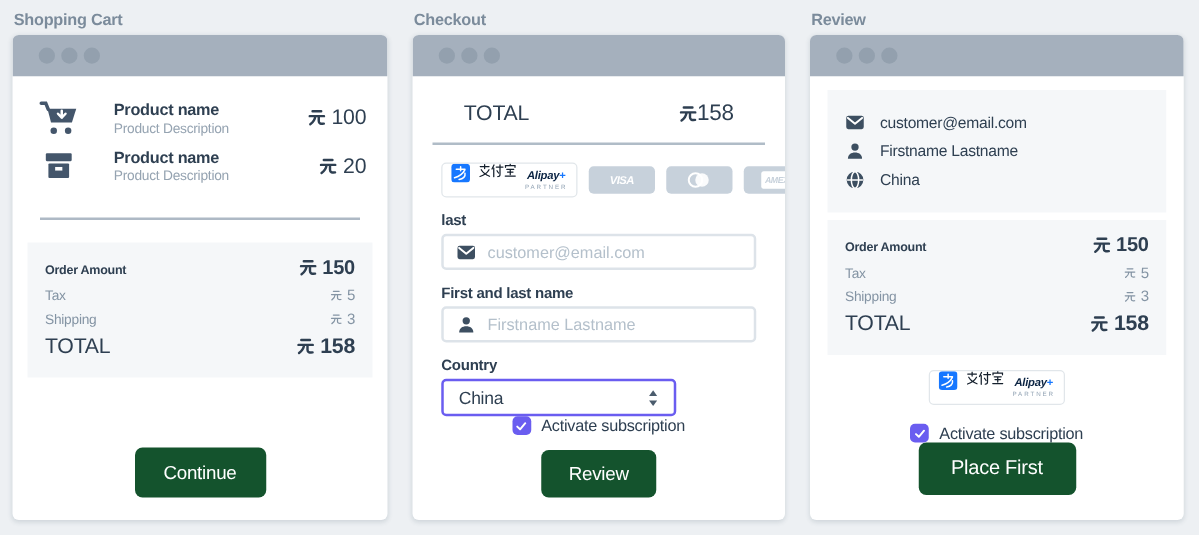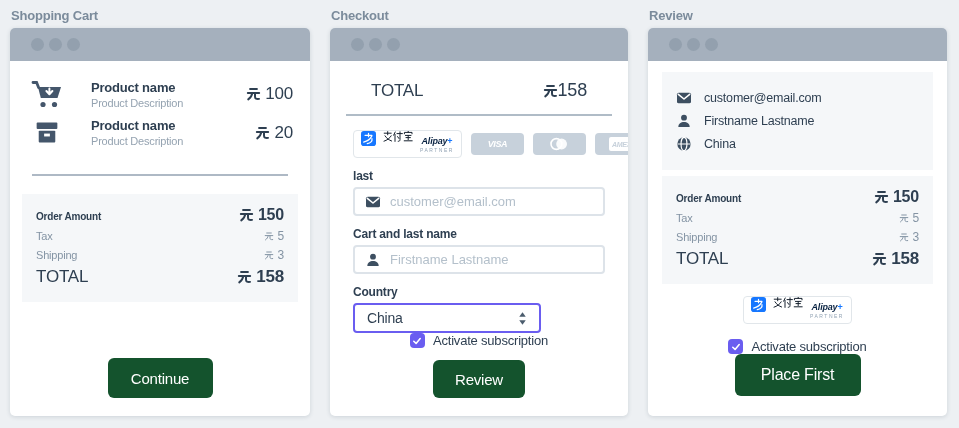--- a/index.html
+++ b/index.html
@@ -282,21 +282,21 @@
 
         <div class="fld-label">last</div>
         <div class="inp">
           <svg viewBox="0 0 24 24">
             <rect x="1.5" y="4" width="21" height="16" rx="2.5" fill="currentColor"></rect>
             <path d="M3.5 6.5 L12 13.5 L20.5 6.5" stroke="#fff" stroke-width="2.4" fill="none" stroke-linecap="round" stroke-linejoin="round"></path>
           </svg>
           <input type="text" placeholder="customer@email.com" style="">
         </div>
 
-        <div class="fld-label">Cart and last name</div>
+        <div class="fld-label">First and last name</div>
         <div class="inp">
           <svg viewBox="0 0 24 24">
             <circle cx="12" cy="7" r="4.4" fill="currentColor"></circle>
             <path d="M3.5 21 c0-5.2 3.8-7.6 8.5-7.6 s8.5 2.4 8.5 7.6 z" fill="currentColor"></path>
           </svg>
           <input type="text" placeholder="Firstname Lastname" style="">
         </div>
 
         <div class="fld-label">Country</div>
         <div class="select">

